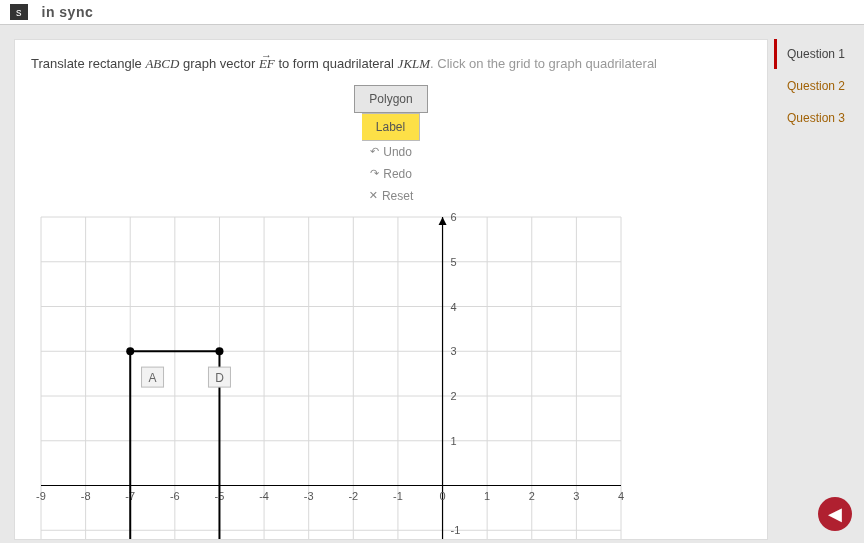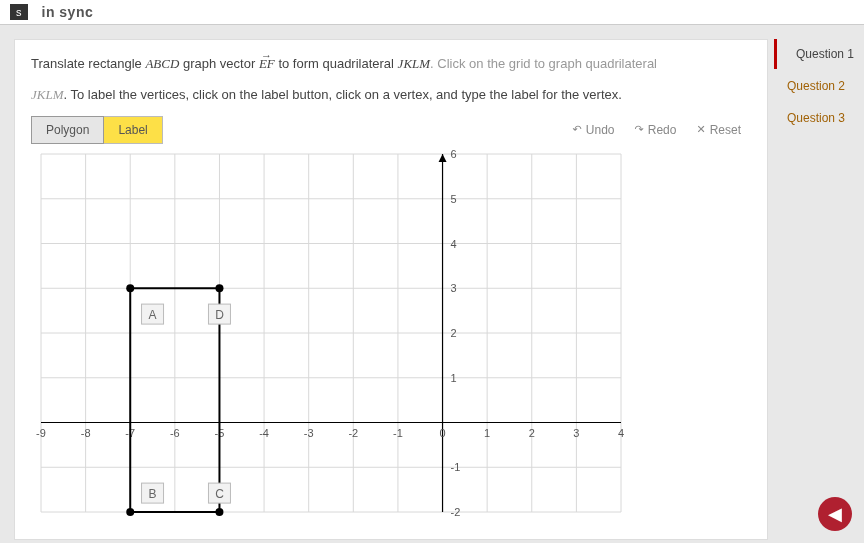--- a/index.html
+++ b/index.html
@@ -52,20 +52,21 @@
     margin-bottom: 10px;
   }
   .instr .math { font-style: italic; font-family: 'Times New Roman', serif; }
   .instr .faded { color: #999; text-align: center; }
   .toolbar {
     display: flex;
     align-items: center;
     gap: 0;
     margin-bottom: 4px;
     font-size: 12px;
+    flex-direction: column;
   }
   .tool-btn {
     padding: 6px 14px;
     border: 1px solid #bbb;
     background: #fde047;
     color: #555;
     cursor: pointer;
   }
   .tool-btn.active { background: #e6e6e6; border-color:#999; }
   .tool-spacer { flex: 1; }
@@ -98,21 +99,21 @@
     padding: 14px 6px 0 0;
   }
   .nav-item {
     font-size: 12px;
     color: #a16207;
     padding: 8px 4px 8px 10px;
     border-left: 3px solid transparent;
     margin-bottom: 2px;
     cursor: pointer;
   }
-  .nav-item.current { border-left-color: #b00; color:#444;text-align:right; }
+  .nav-item.current { border-left-color: #b00; color:#444; }
   .circle-back {
     position: absolute;
     right: 12px;
     bottom: 12px;
     width: 34px; height: 34px;
     border-radius: 50%;
     background: #b02030;
     color: #fff;
     display: flex; align-items:center; justify-content:center;
     font-size: 18px;
@@ -132,23 +133,20 @@
 
 <div class="top-bar">
   <span class="top-tab">s</span>
   <span class="top-title">in sync</span>
 </div>
 
 <div class="main">
   <div class="question-panel">
     <p class="instr">
       <span>Translate rectangle </span><span class="math">ABCD</span><span> graph vector </span><span class="math vec-arrow">EF</span><span> to form quadrilateral </span><span class="math">JKLM</span><span class="faded">. Click on the grid to graph quadrilateral</span>
-    </p>
-    <p class="instr">
-      <span class="math faded">JKLM</span><span>. To label the vertices, click on the label button, click on a vertex, and type the label for the vertex.</span>
     </p>
 
     <div class="toolbar">
       <div class="tool-btn active">Polygon</div>
       <div class="tool-btn" style="border-left:none;">Label</div>
       <div class="tool-spacer"></div>
       <div class="action-btn">
           <span class="glyph">↶</span>
           <span>Undo</span>
         </div>

